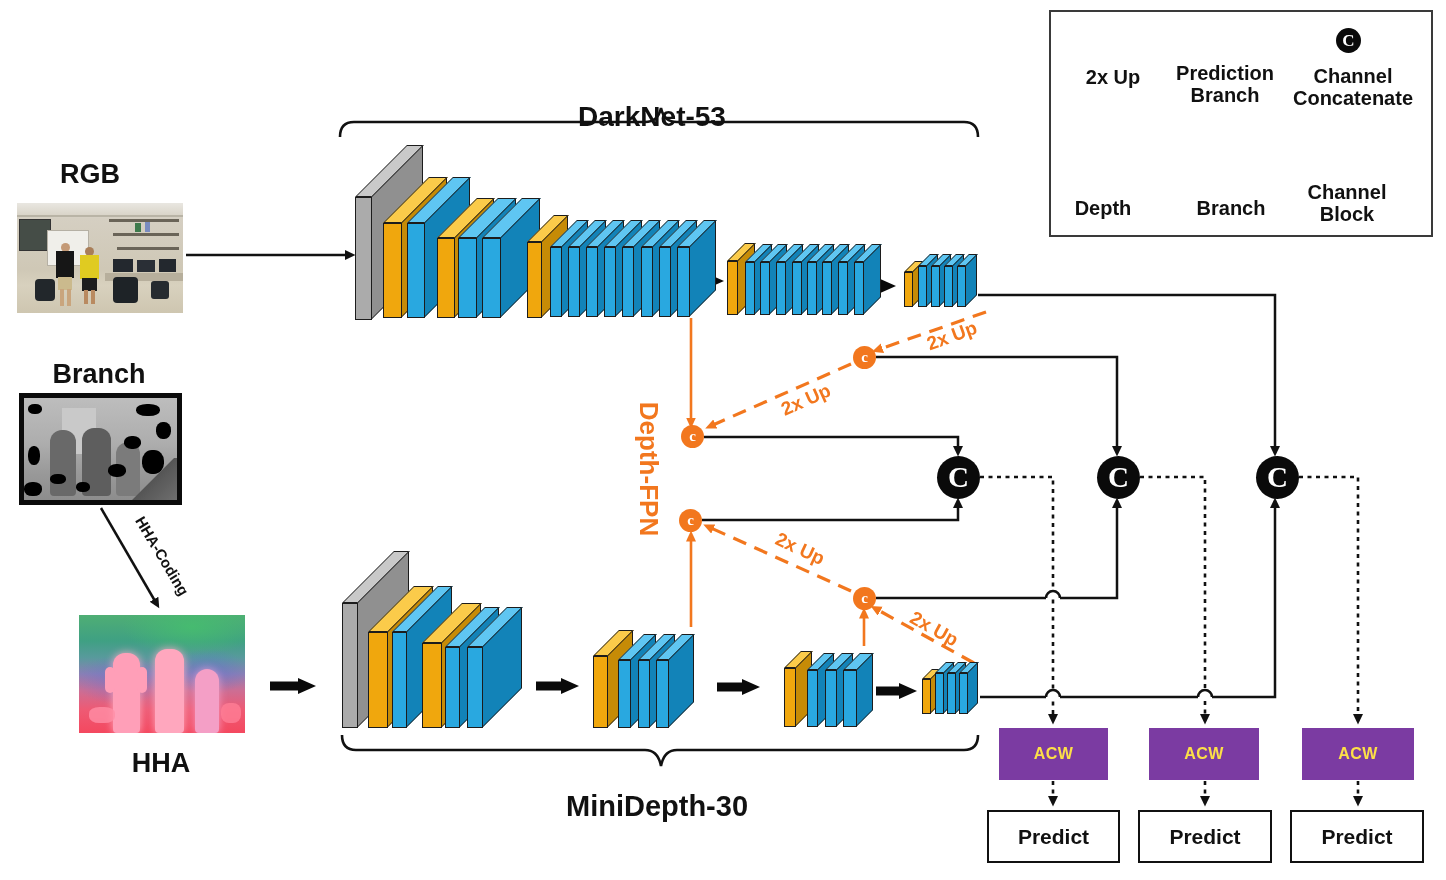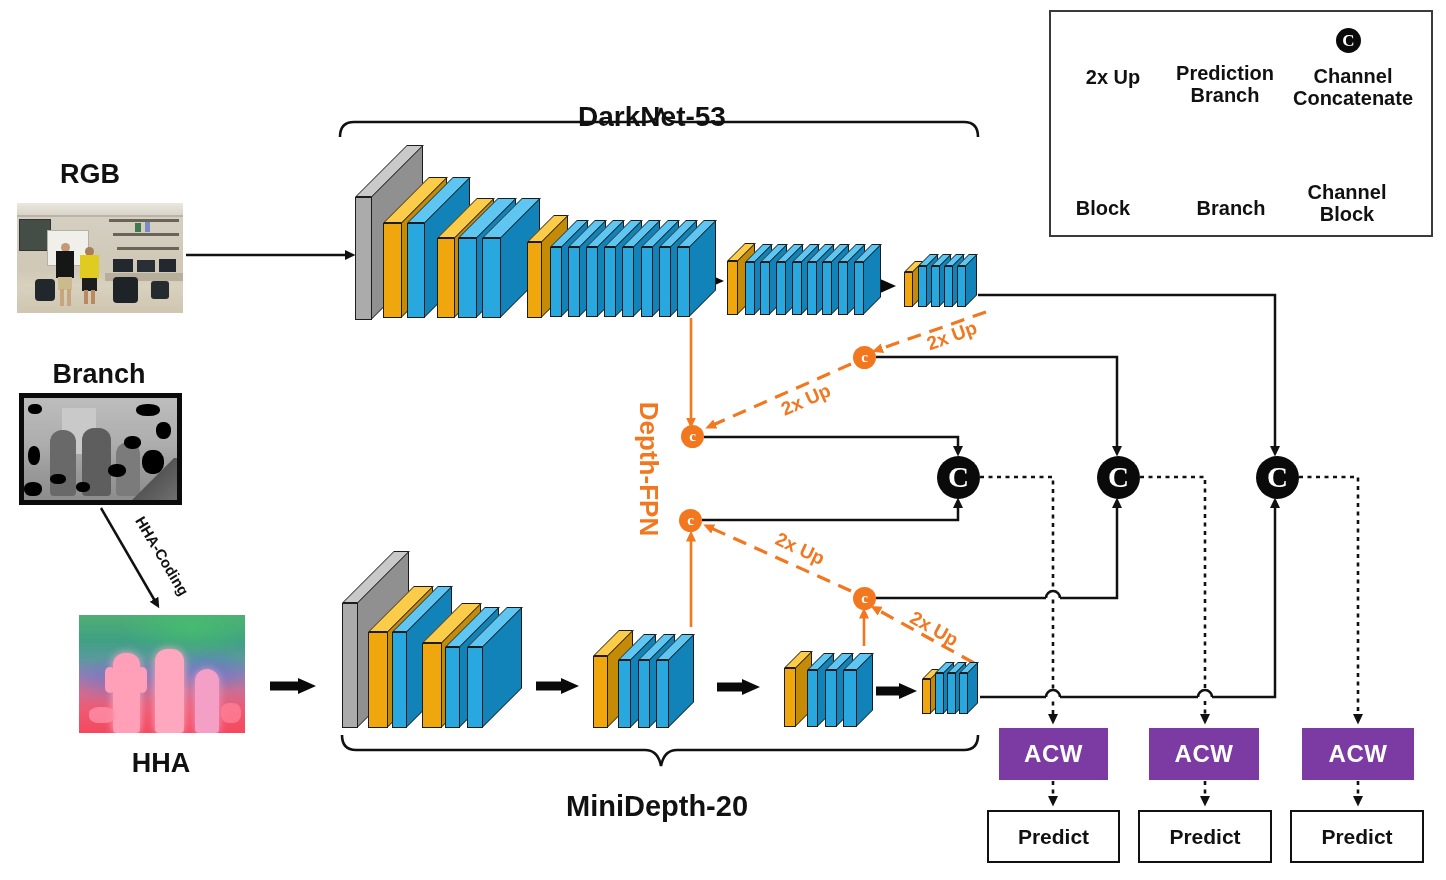--- a/index.html
+++ b/index.html
@@ -22,21 +22,21 @@
   .block3d .face{position:absolute;border:1.5px solid #1c1c1c;box-sizing:border-box;}
   .block3d .front{left:0;top:0;width:100%;height:100%;}
   .block3d .topf{left:0;width:100%;transform:skewX(-45deg);transform-origin:0 100%;}
   .block3d .sidef{top:0;transform:skewY(-45deg);transform-origin:0 0;}
   .csmall{position:absolute;width:23px;height:23px;border-radius:50%;background:var(--orange);
           color:#fff;display:flex;align-items:center;justify-content:center;
           font-family:"Liberation Serif",serif;font-weight:bold;font-size:15px;}
   .cbig{position:absolute;width:43px;height:43px;border-radius:50%;background:#0a0a0a;
         color:#fff;display:flex;align-items:center;justify-content:center;
         font-family:"Liberation Serif",serif;font-weight:bold;font-size:29px;}
-  .acw{position:absolute;background:var(--purple);color:#ffffff;font-weight:bold;font-size:24px;
+  .acw{position:absolute;background:var(--purple);color:#fde047;font-weight:bold;font-size:16px;
        display:flex;align-items:center;justify-content:center;letter-spacing:.5px;text-align:center;}
   .predict{position:absolute;background:#fff;border:2.6px solid #111;color:#111;font-weight:bold;
            font-size:21px;display:flex;align-items:center;justify-content:center;box-sizing:border-box;}
   .legendbox{position:absolute;left:1049px;top:10px;width:384px;height:227px;
              border:2px solid #3a3a3a;background:#fff;box-sizing:border-box;}
   .img{position:absolute;overflow:hidden;}
   .img div{position:absolute;}
   
   .photo-rgb{background:linear-gradient(180deg,#E9E7E1 0%,#D5CFC2 14%,#CFC8B6 60%,#D8D1BE 75%,#CEC6B0 100%);}
   
@@ -437,21 +437,21 @@
         <div class="face sidef" style="left:12px;width:10px;height:31px;background:#1283B8;"></div>
         <div class="face front" style="background:#29A8E0;"></div>
       </div>
     </div>
 
   <div class="lbl" style="left:90px;top:174px;font-size:27px;">RGB</div>
   <div class="lbl" style="left:99px;top:374px;font-size:27px;">Branch</div>
   <div class="lbl" style="left:161px;top:763px;font-size:27px;">HHA</div>
   <div class="lbl" style="left:162px;top:556px;font-size:15px;transform:translate(-50%,-50%) rotate(59deg);">HHA-Coding</div>
   <div class="lbl" style="left:652px;top:80px;font-size:28px;margin-top:37px;">DarkNet-53</div>
-  <div class="lbl" style="left:657px;top:806px;font-size:29px;">MiniDepth-20</div>
+  <div class="lbl" style="left:657px;top:806px;font-size:29px;">MiniDepth-30</div>
   <div class="lbl orange-text" style="left:648px;top:469px;font-size:26px;transform:translate(-50%,-50%) rotate(90deg);">Depth-FPN</div>
 
   <div class="lbl orange-text" style="left:806px;top:400px;font-size:19px;transform:translate(-50%,-50%) rotate(-24deg);">2x Up</div>
   <div class="lbl orange-text" style="left:952px;top:336px;font-size:19px;transform:translate(-50%,-50%) rotate(-20deg);">2x Up</div>
   <div class="lbl orange-text" style="left:800px;top:549px;font-size:19px;transform:translate(-50%,-50%) rotate(25deg);">2x Up</div>
   <div class="lbl orange-text" style="left:934px;top:629px;font-size:19px;transform:translate(-50%,-50%) rotate(29deg);">2x Up</div>
 
   <div class="csmall" style="left:681px;top:425px;">c</div>
   <div class="csmall" style="left:853px;top:346px;">c</div>
   <div class="csmall" style="left:679px;top:509px;">c</div>
@@ -466,17 +466,17 @@
   <div class="acw" style="left:1302px;top:728px;width:112px;height:52px;">ACW</div>
   <div class="predict" style="left:987px;top:810px;width:133px;height:53px;">Predict</div>
   <div class="predict" style="left:1138px;top:810px;width:134px;height:53px;">Predict</div>
   <div class="predict" style="left:1290px;top:810px;width:134px;height:53px;">Predict</div>
 
   <div class="legendbox"></div>
   <div class="cbig" style="left:1336px;top:28px;width:25px;height:25px;font-size:17px;">C</div>
   <div class="lbl" style="left:1113px;top:77px;font-size:20px;">2x Up</div>
   <div class="lbl2" style="left:1225px;top:84px;width:118px;font-size:20px;">Prediction Branch</div>
   <div class="lbl2" style="left:1353px;top:87px;width:140px;font-size:20px;">Channel Concatenate</div>
-  <div class="lbl" style="left:1103px;top:208px;font-size:20px;">Block</div>
+  <div class="lbl" style="left:1103px;top:208px;font-size:20px;">Depth</div>
   <div class="lbl" style="left:1231px;top:208px;font-size:20px;">Branch</div>
   <div class="lbl2" style="left:1347px;top:203px;width:100px;font-size:20px;">Channel Block</div>
 
 </div>
 
 </body></html>

